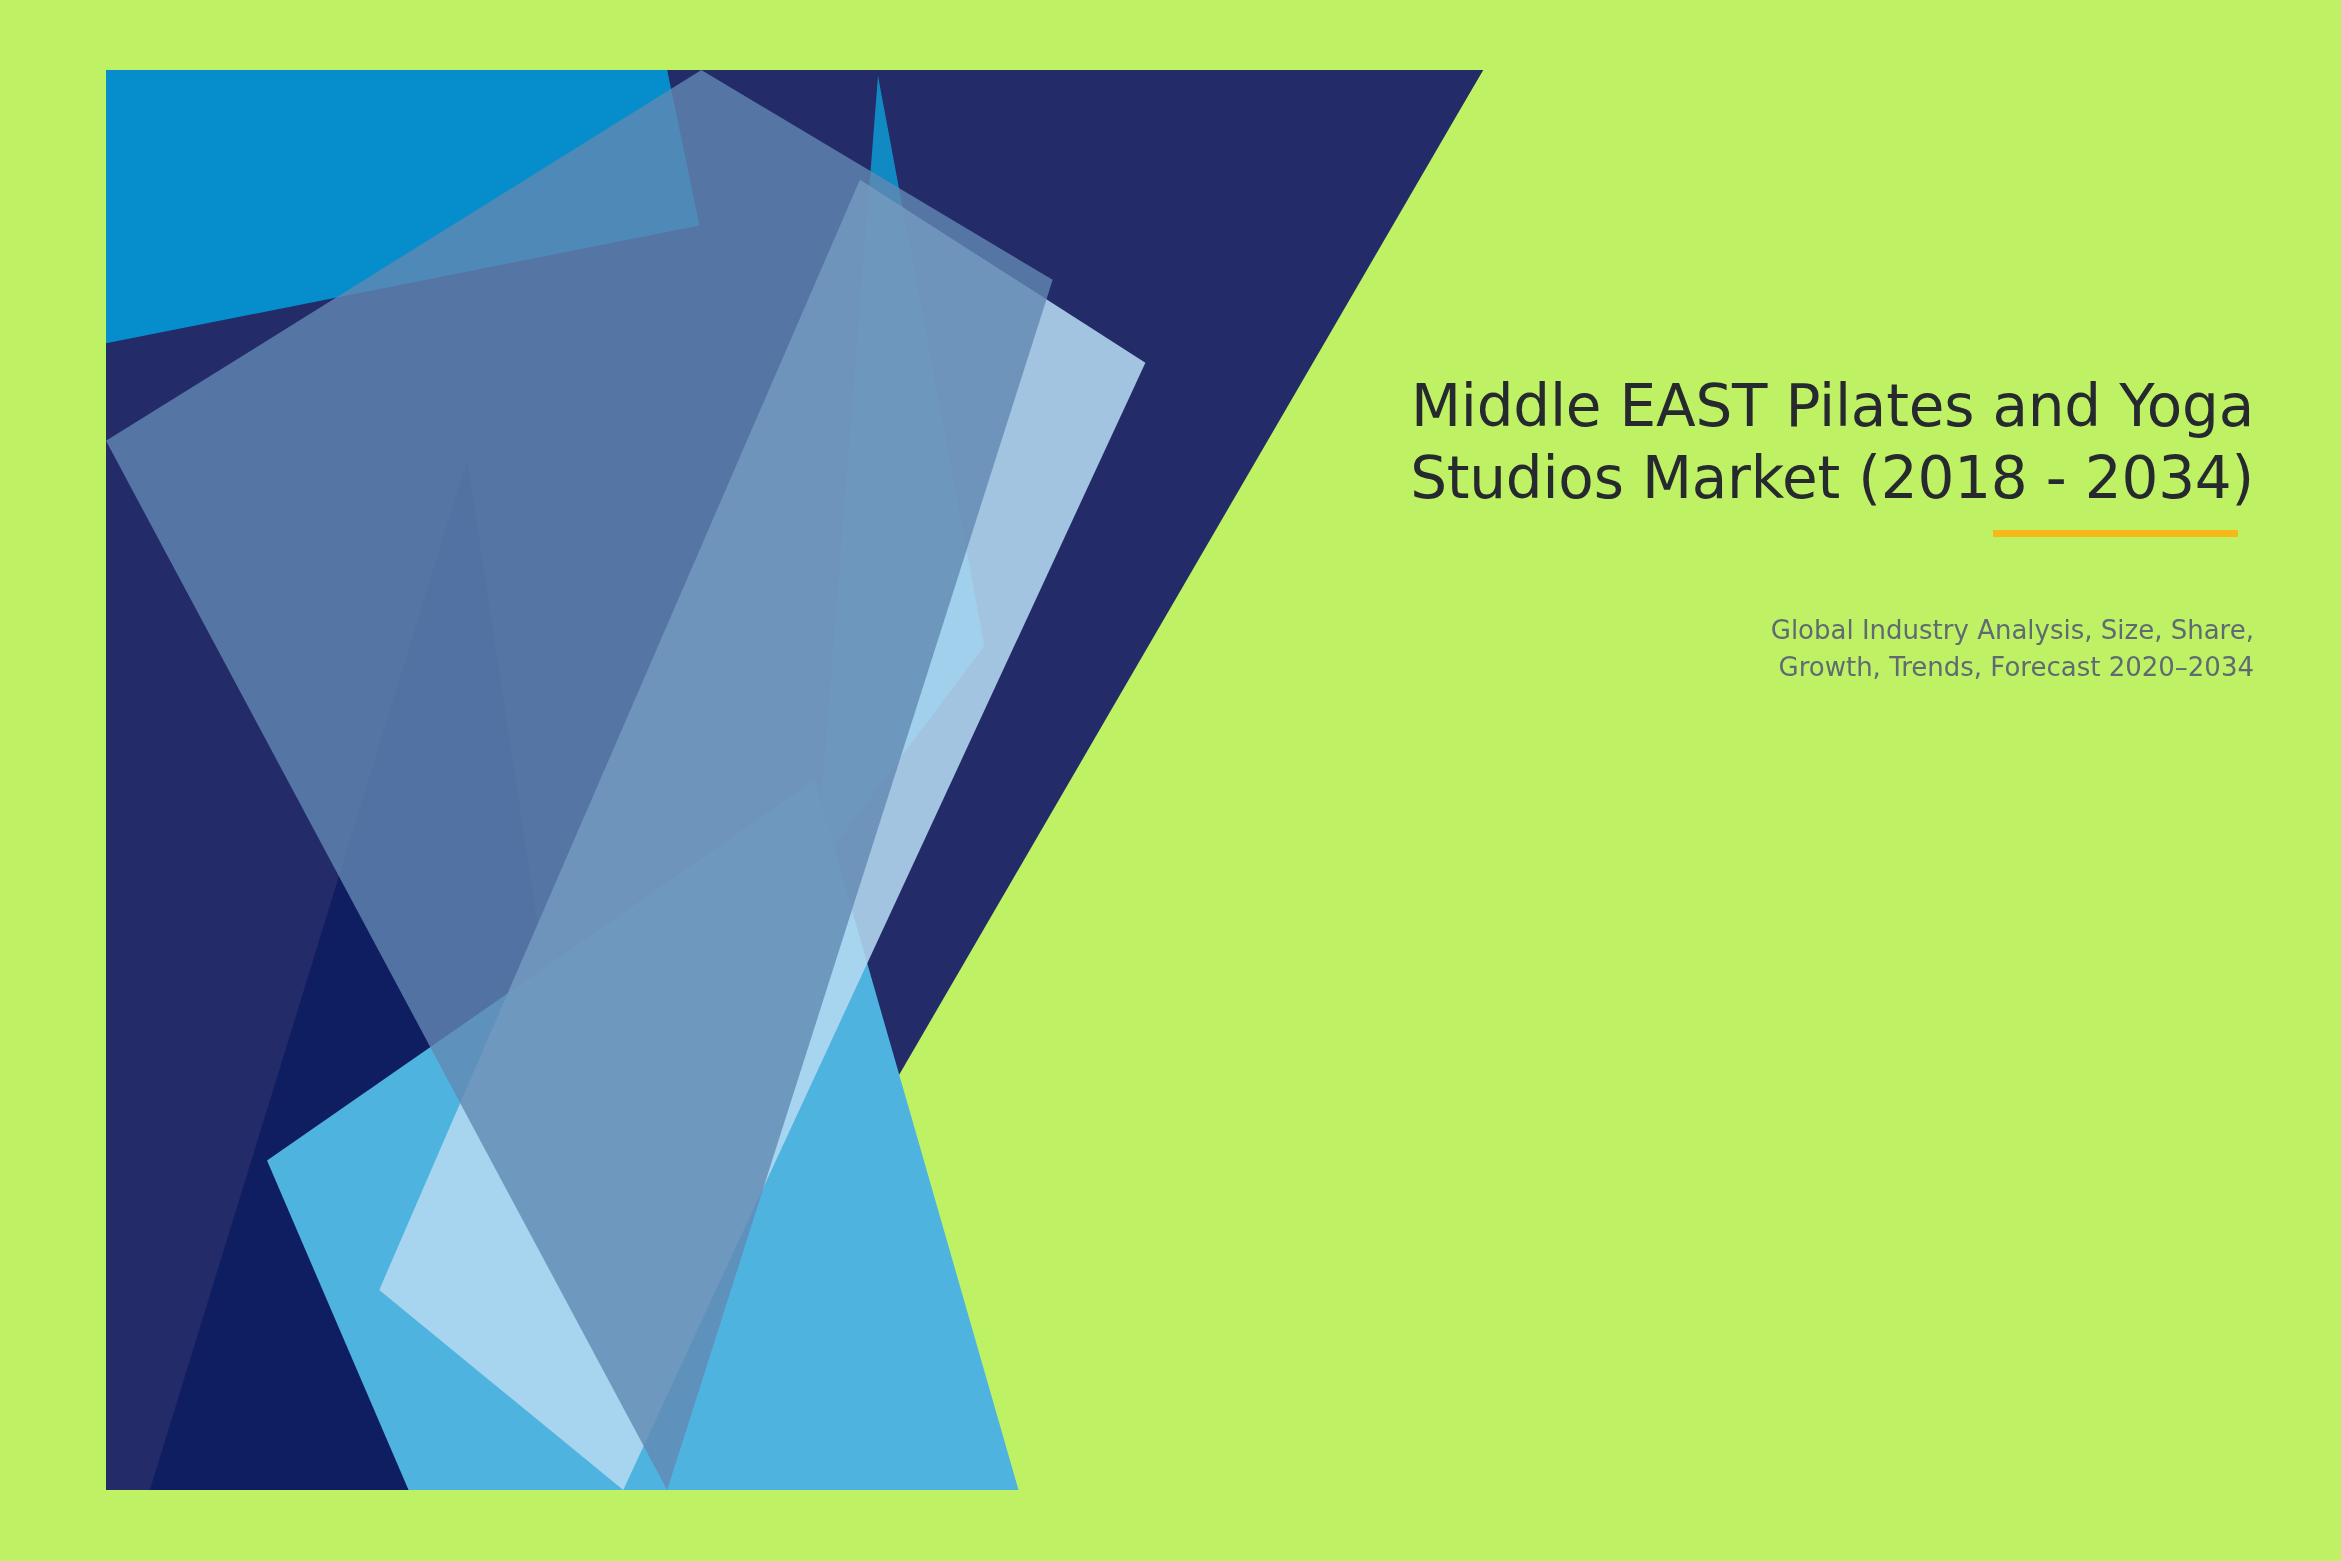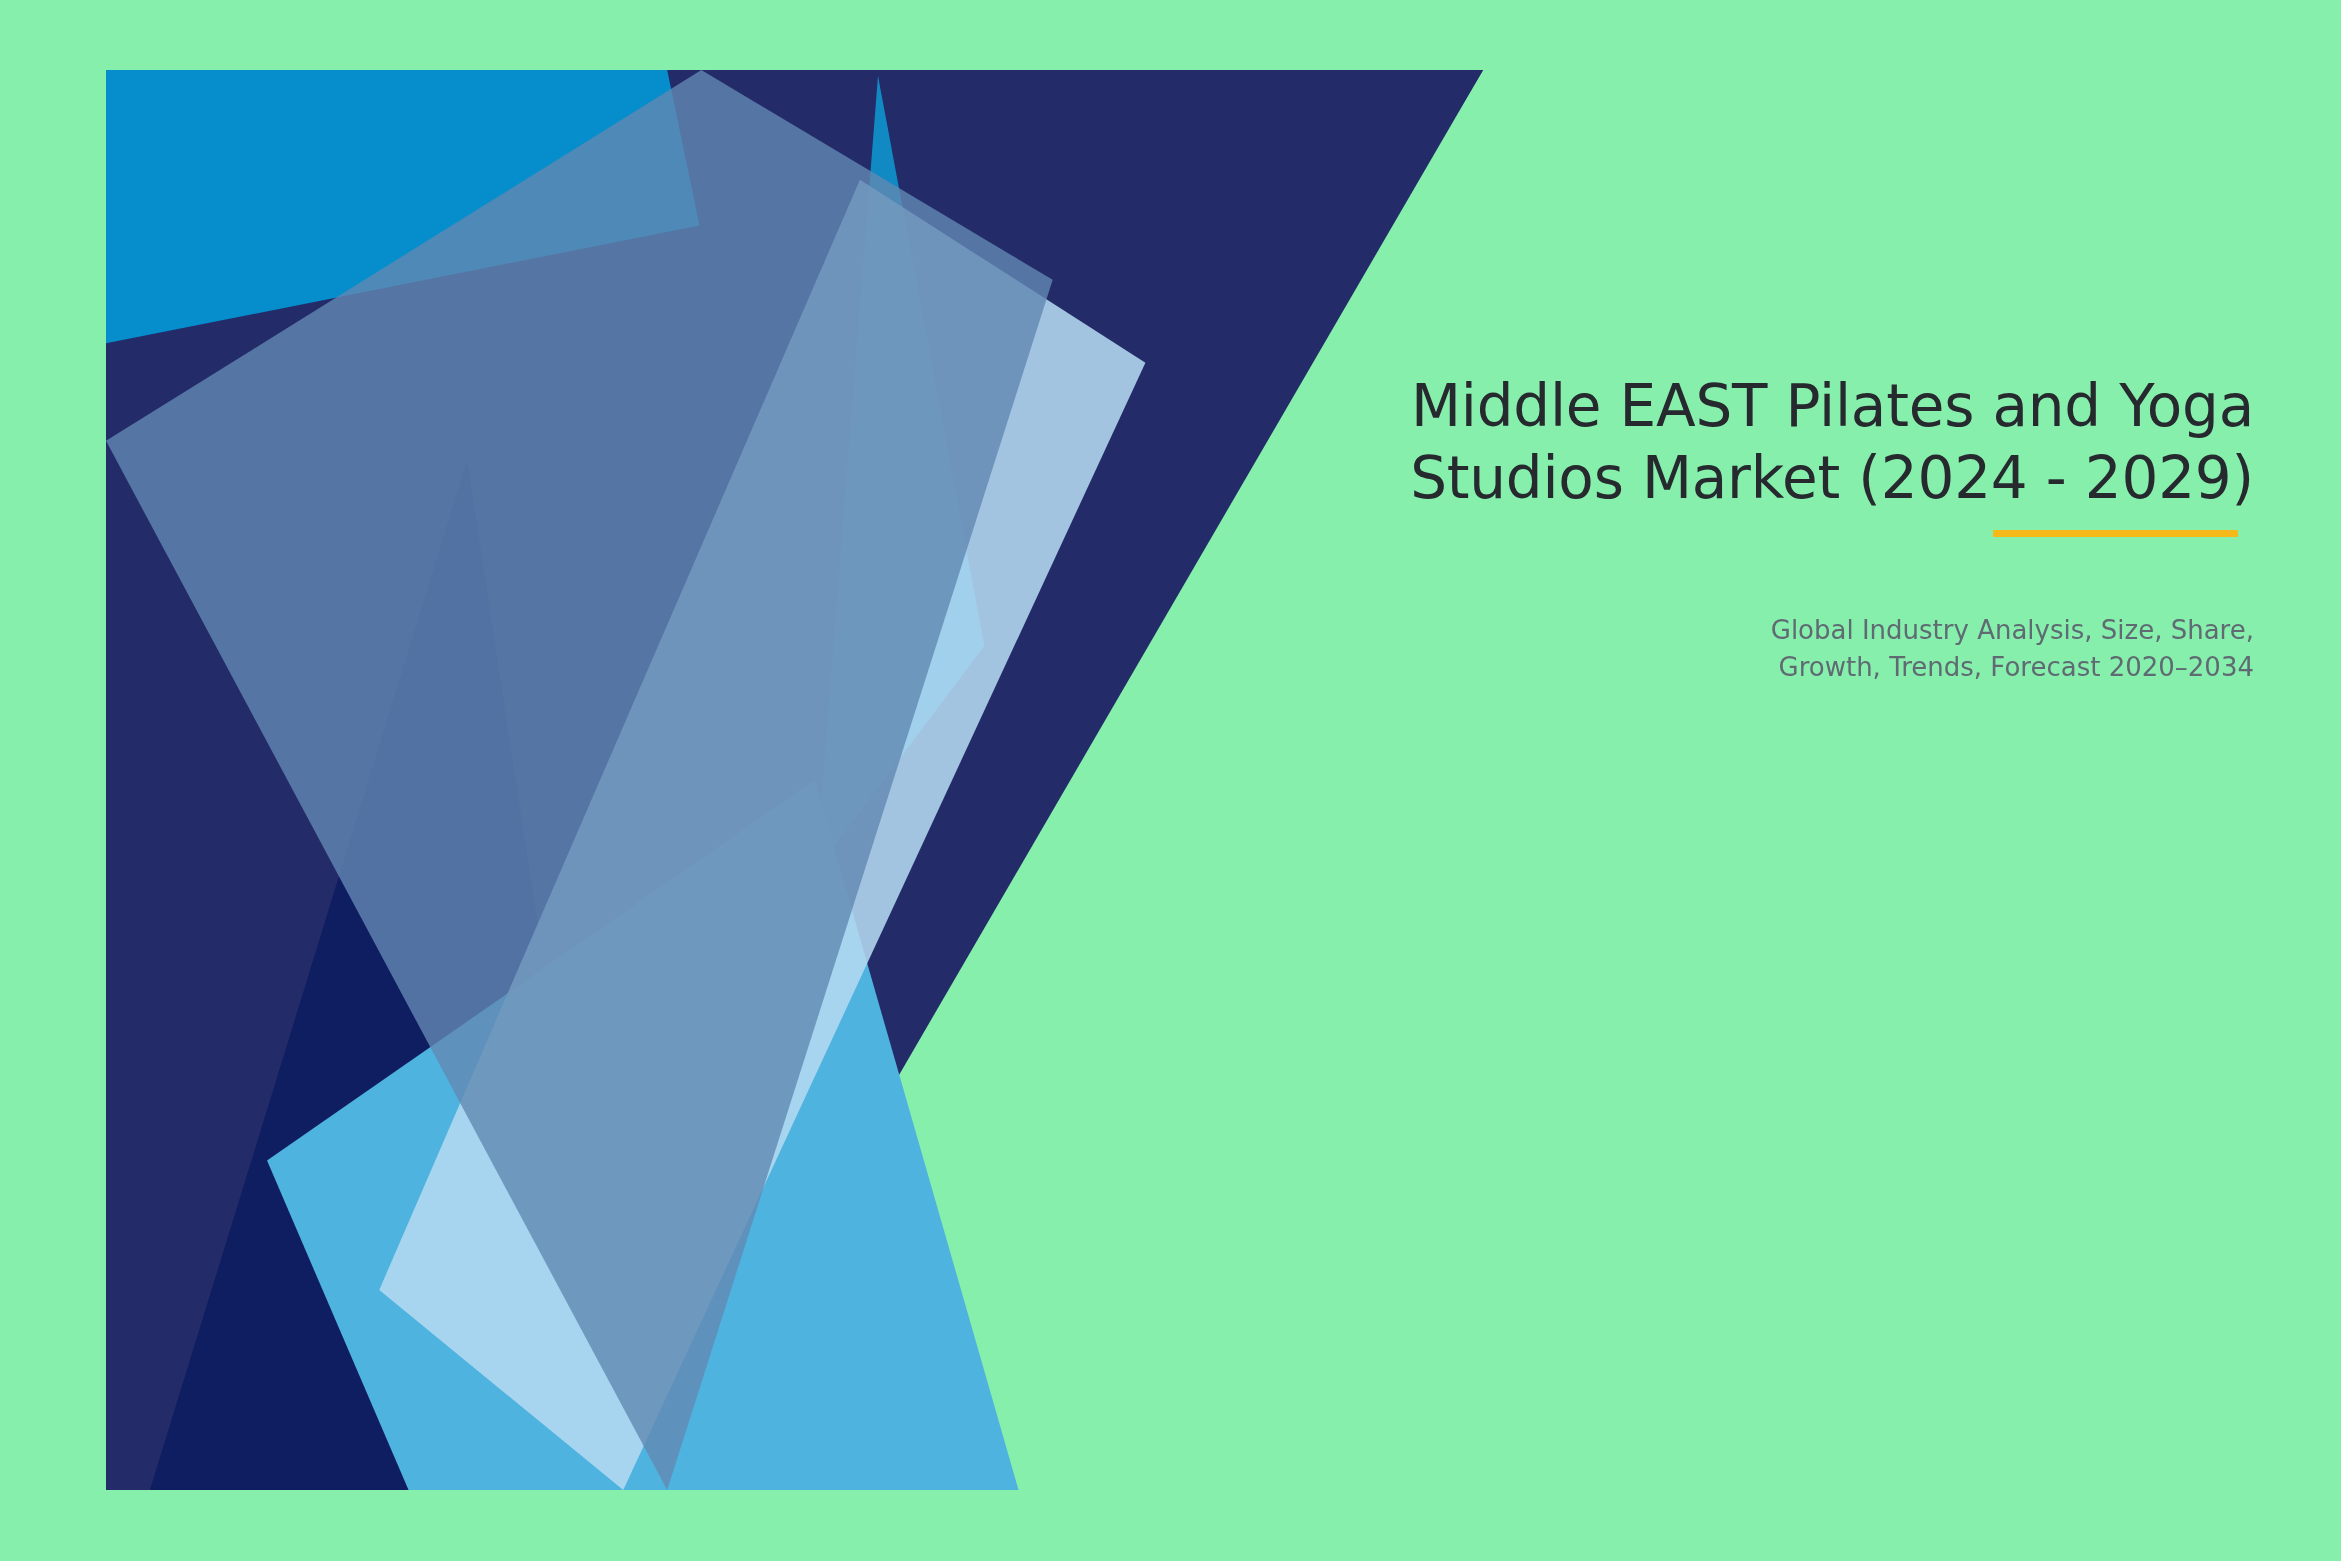--- a/index.html
+++ b/index.html
@@ -10,21 +10,21 @@
   body {
     width: 2342px;
     height: 1561px;
     font-family: "DejaVu Sans", sans-serif;
     overflow: hidden;
   }
   .cover {
     position: relative;
     width: 2342px;
     height: 1561px;
-    background: #86efac;
+    background: #bef264;
   }
   
   .artwork {
     position: absolute;
     left: 106px;
     top: 70px;
     width: 1381px;
     height: 1420px;
   }
   .artwork svg {
@@ -100,21 +100,21 @@
 
       <polygon points="1220,0 1940,430 1150,2910 0,760" fill="#6288b3" opacity="0.80"></polygon>
 
     </svg>
   </div>
 
   <div class="text-col">
 
     <div class="title-wrap">
       <span class="title-underline"></span>
-      <h1 class="title"><span>Middle EAST Pilates and Yoga</span><br><span>Studios Market (2024 - 2029)</span></h1>
+      <h1 class="title"><span>Middle EAST Pilates and Yoga</span><br><span>Studios Market (2018 - 2034)</span></h1>
     </div>
 
     <p class="subtitle"><span>Global Industry Analysis, Size, Share,</span><br><span>Growth, Trends, Forecast 2020–2034</span></p>
 
   </div>
 
 </div>
 
 
 </body></html>

